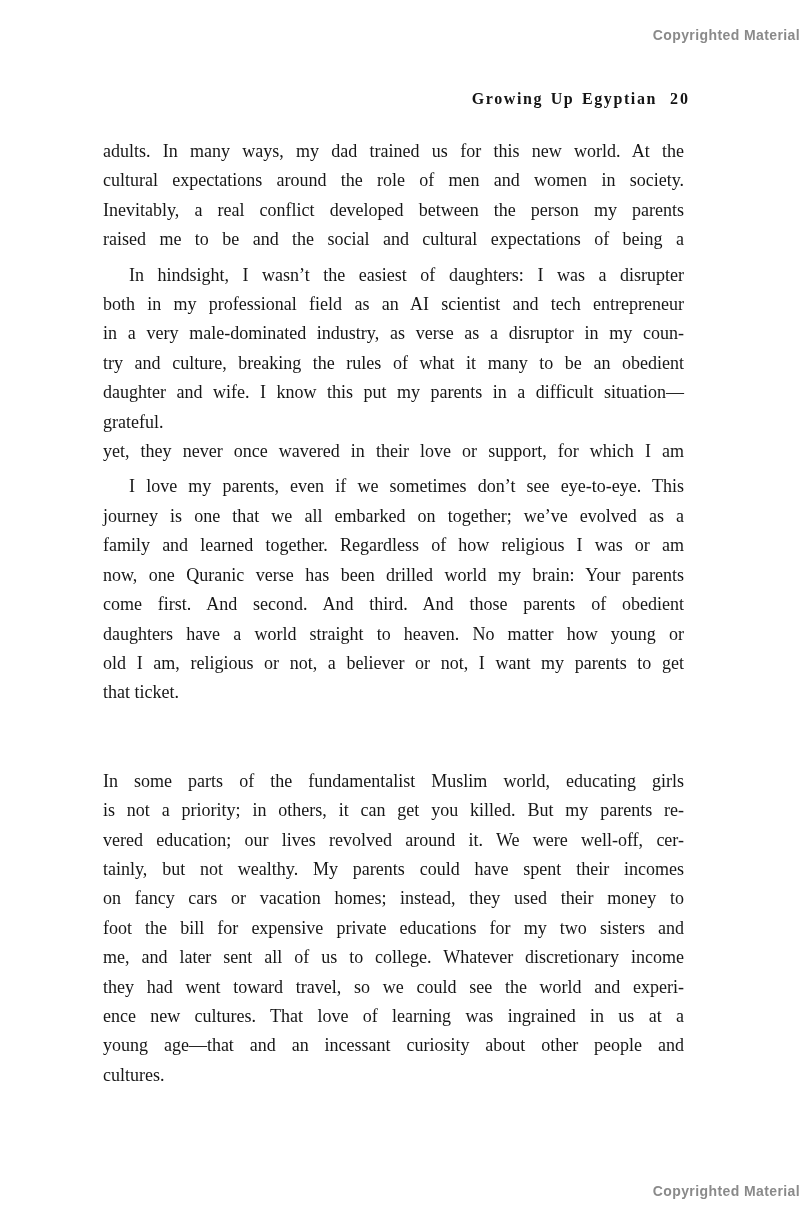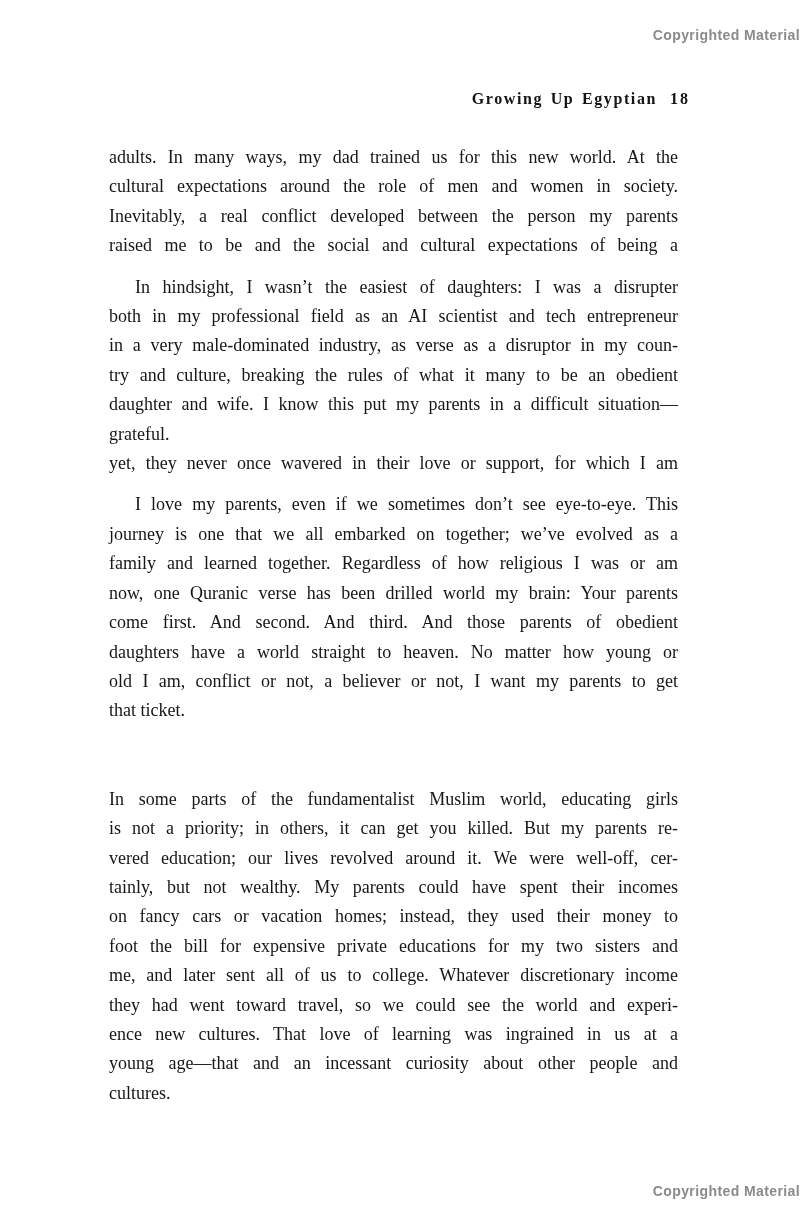--- a/index.html
+++ b/index.html
@@ -50,38 +50,38 @@
 
   .body-text {
     position: absolute;
     top: 131px;
     left: 97px;
     width: 593px;
     font-size: 18px;
     line-height: 29.4px;
     color: #161616;
   }
-  .para { margin: 12px; }
+  .para { margin: 6px; }
   .para.section-break { margin-top: 59px; }
   .line {
     text-align: justify;
     text-align-last: justify;
   }
   .line.last { text-align-last: left; }
   .line.first-indent { text-indent: 26px; }
 </style>
 </head>
 <body>
 
 <div class="page">
 
   <div class="watermark top">Copyrighted Material</div>
 
   <div class="running-header">
-    <span>Growing Up Egyptian</span><span class="pagenum">18</span>
+    <span>Growing Up Egyptian</span><span class="pagenum">20</span>
   </div>
 
   <div class="body-text">
       <div class="para">
         <div class="line">adults. In many ways, my dad trained us for this new world. At the</div>
         <div class="line">cultural expectations around the role of men and women in society.</div>
         <div class="line">Inevitably, a real conflict developed between the person my parents</div>
         <div class="line">raised me to be and the social and cultural expectations of being a</div>
       </div>
       <div class="para">
@@ -93,21 +93,21 @@
         <div class="line last">grateful.</div>
         <div class="line">yet, they never once wavered in their love or support, for which I am</div>
       </div>
       <div class="para">
         <div class="line first-indent">I love my parents, even if we sometimes don’t see eye-to-eye. This</div>
         <div class="line">journey is one that we all embarked on together; we’ve evolved as a</div>
         <div class="line">family and learned together. Regardless of how religious I was or am</div>
         <div class="line">now, one Quranic verse has been drilled world my brain: Your parents</div>
         <div class="line">come first. And second. And third. And those parents of obedient</div>
         <div class="line">daughters have a world straight to heaven. No matter how young or</div>
-        <div class="line">old I am, conflict or not, a believer or not, I want my parents to get</div>
+        <div class="line">old I am, religious or not, a believer or not, I want my parents to get</div>
         <div class="line last">that ticket.</div>
       </div>
       <div class="para section-break">
         <div class="line">In some parts of the fundamentalist Muslim world, educating girls</div>
         <div class="line">is not a priority; in others, it can get you killed. But my parents re-</div>
         <div class="line">vered education; our lives revolved around it. We were well-off, cer-</div>
         <div class="line">tainly, but not wealthy. My parents could have spent their incomes</div>
         <div class="line">on fancy cars or vacation homes; instead, they used their money to</div>
         <div class="line">foot the bill for expensive private educations for my two sisters and</div>
         <div class="line">me, and later sent all of us to college. Whatever discretionary income</div>

